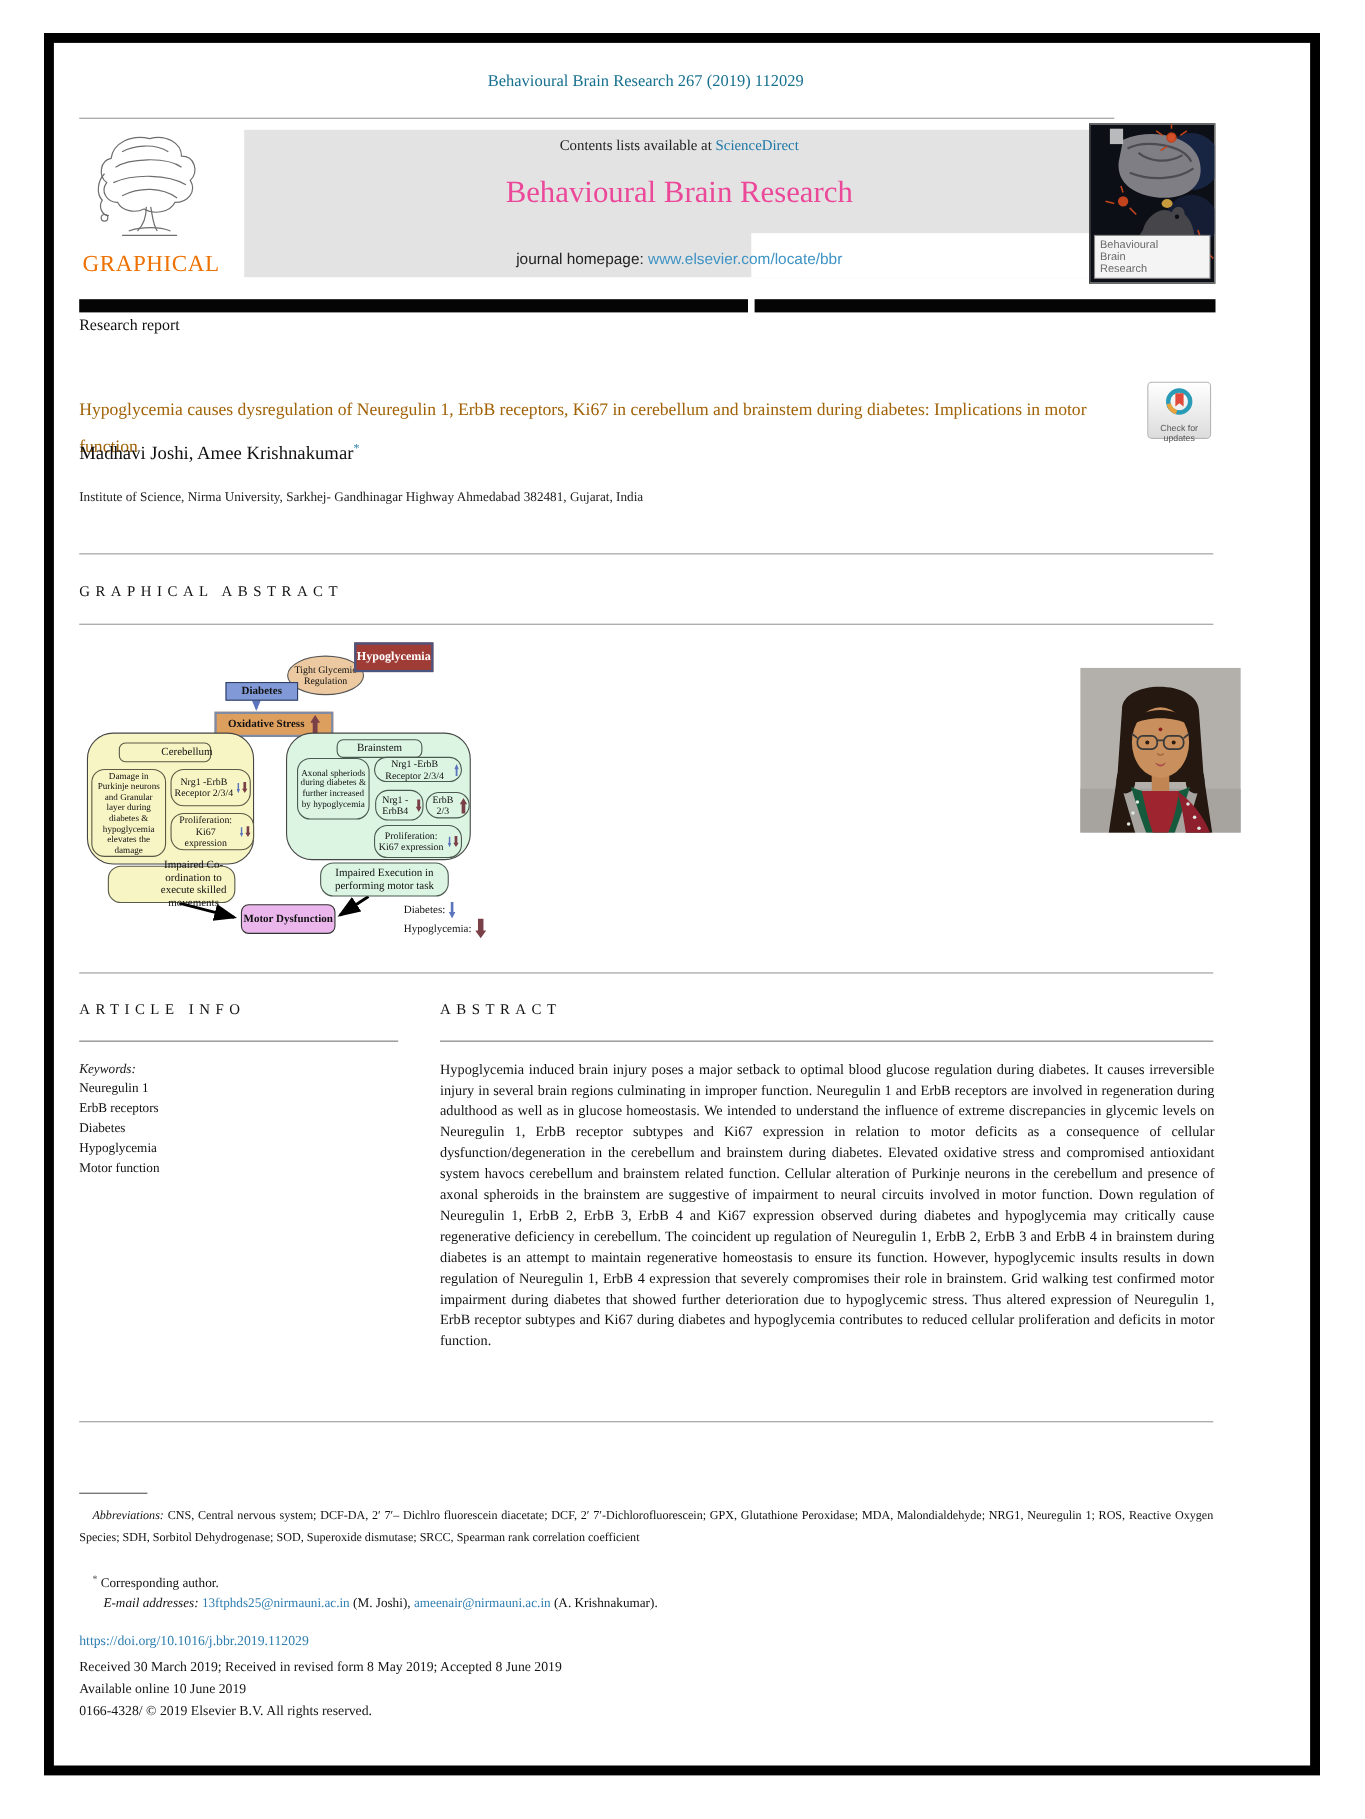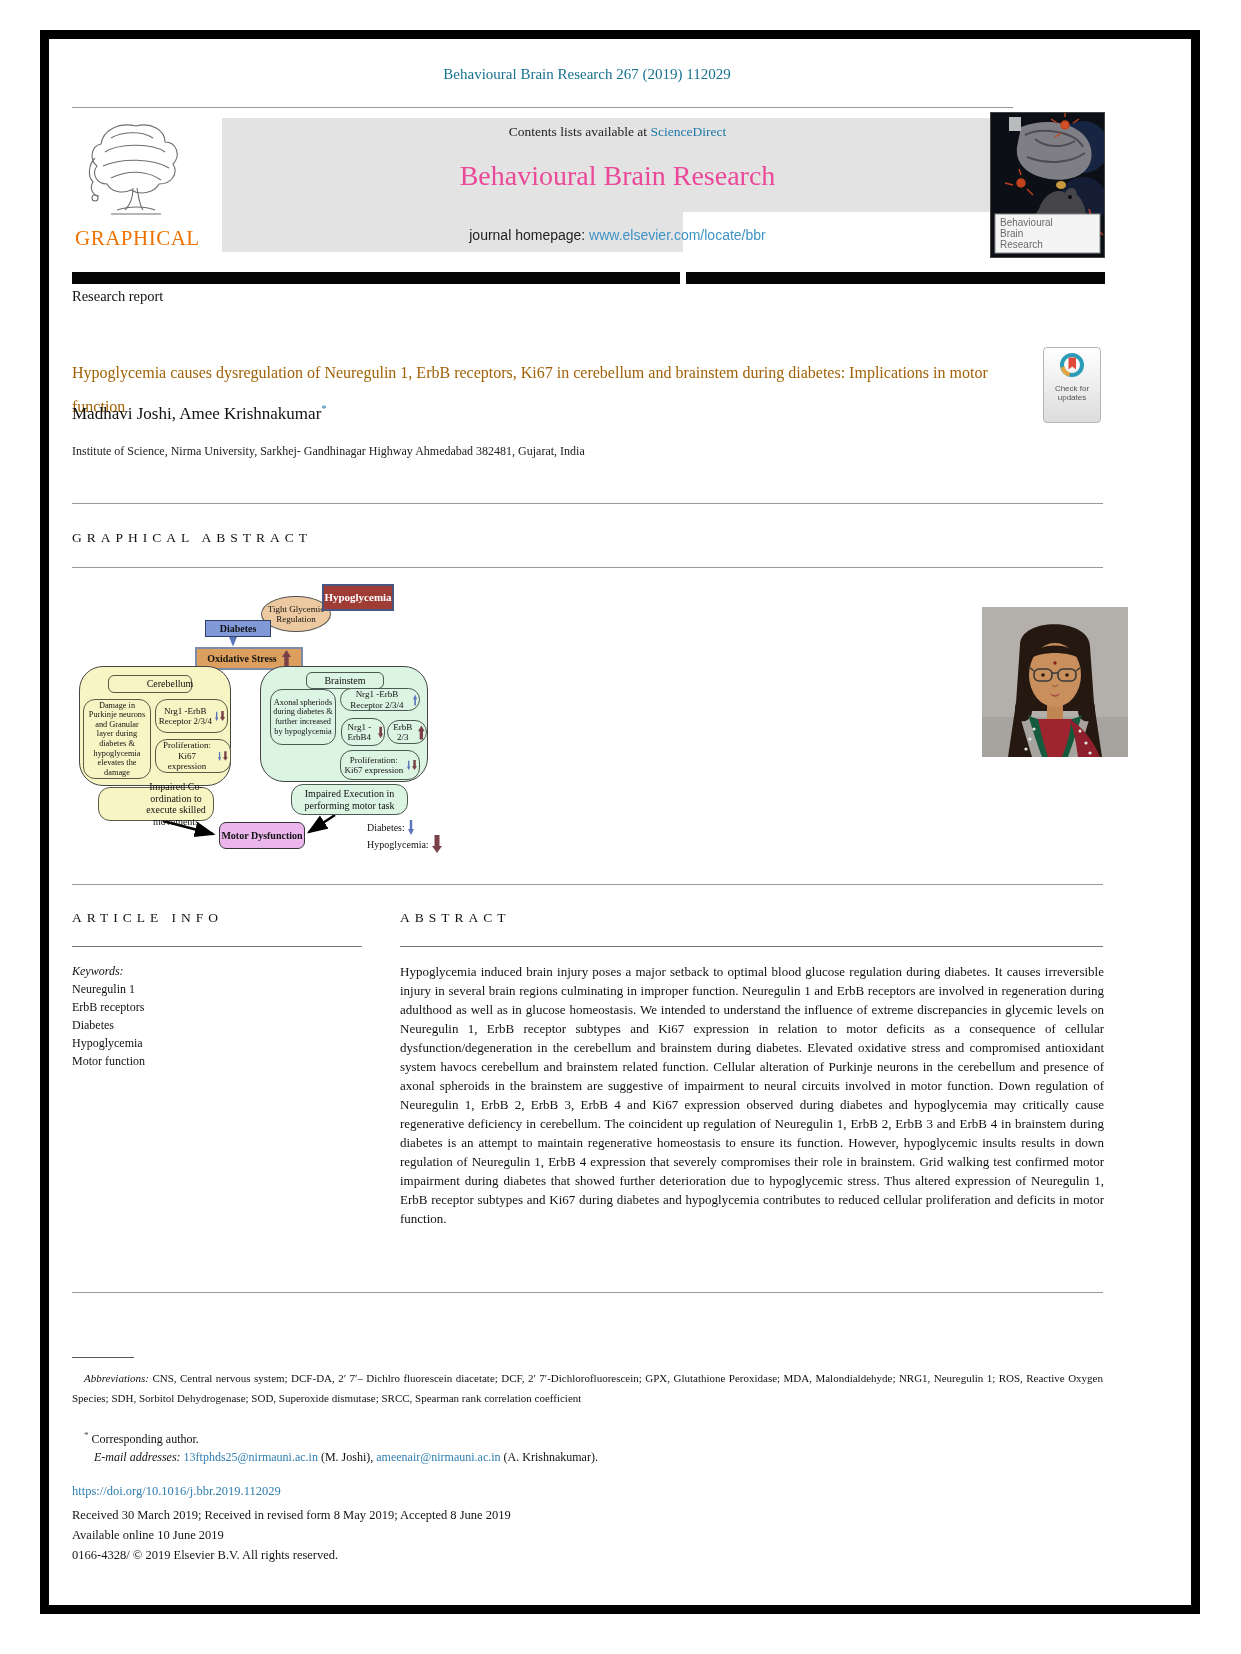--- a/index.html
+++ b/index.html
@@ -14,21 +14,21 @@
   .sd-link{color:#2079a8;}
   .journal-title{left:222px;top:160px;width:791px;text-align:center;font-size:28px;color:#ec4899;}
   .homepage{left:222px;top:227px;width:791px;text-align:center;font-family:"Liberation Sans",sans-serif;font-size:14px;color:#222;}
   .homepage .url{color:#3e93c4;}
   .elsevier-wrap{left:75px;top:118px;width:122px;height:132px;text-align:center;}
   .elsevier-word{font-size:21px;color:#ee7203;letter-spacing:0.5px;font-family:"Liberation Serif",serif;}
   .cover{left:990px;top:112px;width:115px;height:146px;border:1px solid #444;box-sizing:border-box;}
   .blackbar{top:272px;height:12px;background:#050505;}
   .rtype{left:72px;top:288px;font-size:14.5px;}
   .title{left:72px;top:312px;width:925px;font-size:16px;line-height:34px;color:#a16207;margin-top:44px;}
-  .badge{left:1043px;top:347px;width:58px;height:76px;border:1px solid #b5b5b5;border-radius:4px;background:linear-gradient(#ffffff,#dcdcdc);text-align:center;box-sizing:border-box;padding-top:4px;}
+  .badge{left:1043px;top:347px;width:58px;height:52px;border:1px solid #b5b5b5;border-radius:4px;background:linear-gradient(#ffffff,#dcdcdc);text-align:center;box-sizing:border-box;padding-top:4px;}
   .badge-label{font-family:"Liberation Sans",sans-serif;font-size:8px;color:#555;line-height:9px;margin-top:2px;}
   .authors{left:72px;top:402px;font-size:17px;}
   .authors sup{color:#2079a8;font-size:11px;}
   .affil{left:72px;top:444px;font-size:12px;color:#222;}
   .sec-head{font-size:13.5px;letter-spacing:5px;color:#111;}
   .diagram{left:73px;top:568px;width:1030px;height:292px;font-size:9px;}
   .dbox{position:absolute;box-sizing:border-box;display:flex;align-items:center;justify-content:center;text-align:center;line-height:1.15;}
   .yellow{background:#f8f5c4;border:1.4px solid #5a5a46;padding-left:40px;}
   .green{background:#dcf4e2;border:1.4px solid #4a5a50;}
   .contbox{border-radius:24px;border:1.6px solid #454545;}

